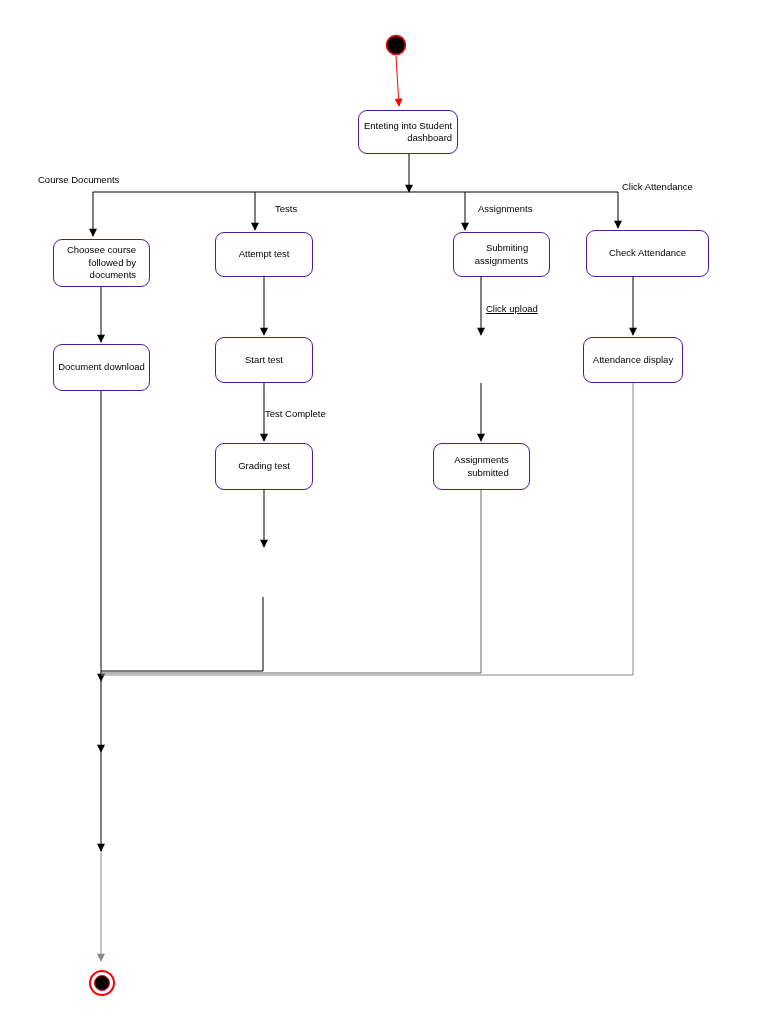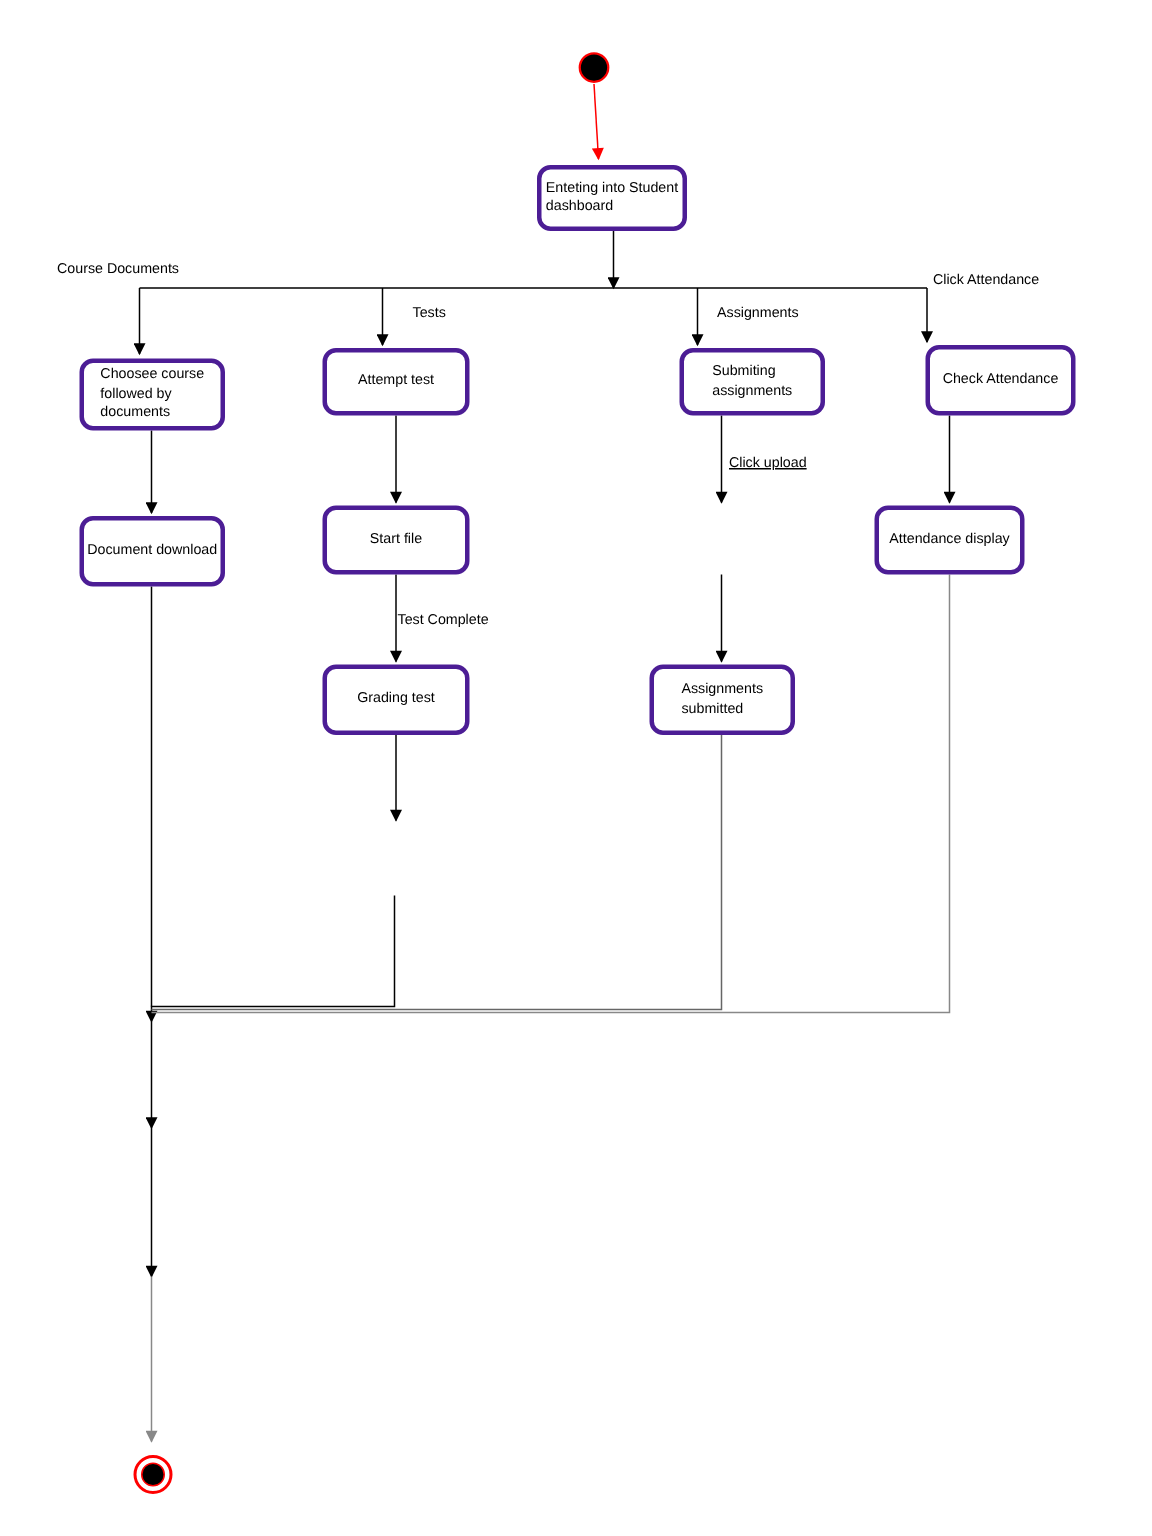--- a/index.html
+++ b/index.html
@@ -10,26 +10,26 @@
     height: 1024px;
     background: #ffffff;
     font-family: "Liberation Sans", sans-serif;
     overflow: hidden;
   }
   .edges { position: absolute; left: 0; top: 0; }
   .node {
     position: absolute;
     box-sizing: border-box;
     background: #ffffff;
-    border: 3px solid #4c1d95;
+    border: 1px solid #4c1d95;
     border-radius: 9px;
     display: flex;
     align-items: center;
     justify-content: center;
-    text-align: left;
+    text-align: right;
     font-size: 9.5px;
     line-height: 1.3;
     color: #000000;
     white-space: pre-line;
     padding: 2px;
   }
   .elabel {
     position: absolute;
     font-size: 9.5px;
     color: #000000;
@@ -102,25 +102,25 @@
 
   <div class="node" style="left:53px; top:239px; width:97px; height:48px;">Choosee course
 followed by
 documents</div>
 
   <div class="node" style="left:215px; top:232px; width:98px; height:45px;">Attempt test</div>
 
   <div class="node" style="left:433px; top:232px; width:97px; height:45px;margin-left:20px;">Submiting
 assignments</div>
 
-  <div class="node" style="left:617px; top:230px; width:100px; height:47px;">Check Attendance</div>
+  <div class="node" style="left:586px; top:230px; width:123px; height:47px;">Check Attendance</div>
 
   <div class="node" style="left:53px; top:344px; width:97px; height:47px;">Document download</div>
 
-  <div class="node" style="left:215px; top:337px; width:98px; height:46px;">Start file</div>
+  <div class="node" style="left:215px; top:337px; width:98px; height:46px;">Start test</div>
 
 
   <div class="node" style="left:583px; top:337px; width:100px; height:46px;">Attendance display</div>
 
   <div class="node" style="left:215px; top:443px; width:98px; height:47px;">Grading test</div>
 
   <div class="node" style="left:433px; top:443px; width:97px; height:47px;">Assignments
 submitted</div>
 
 

